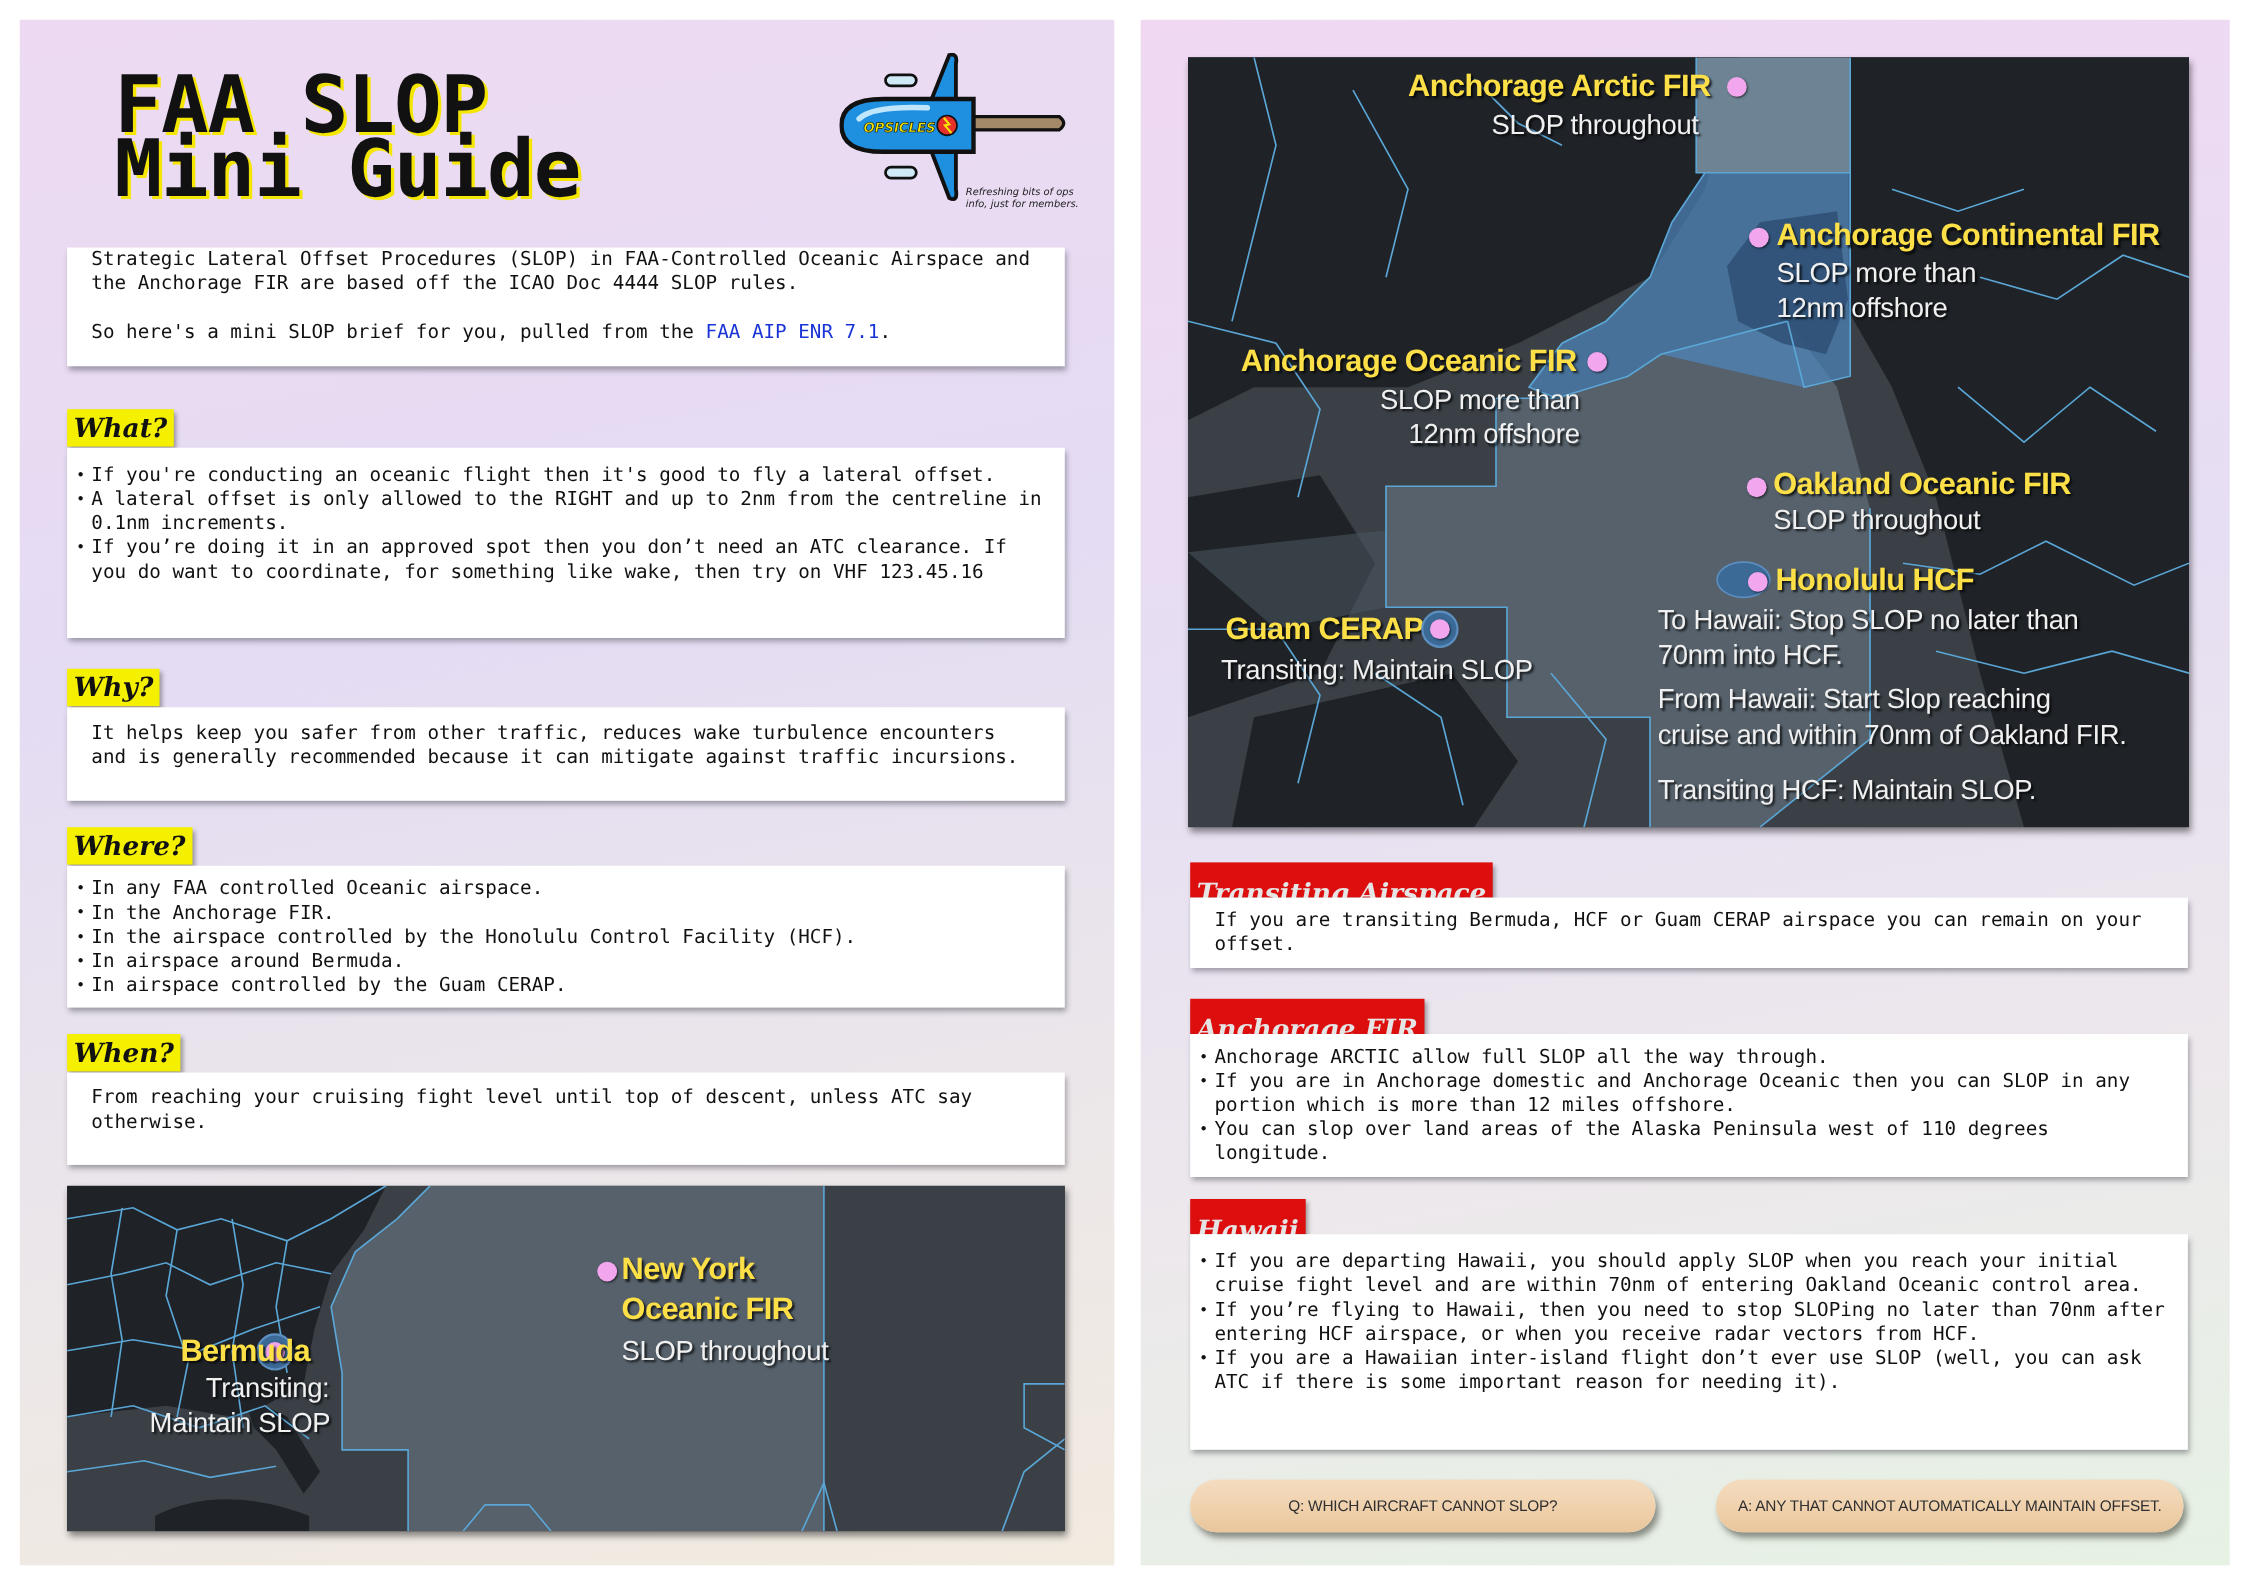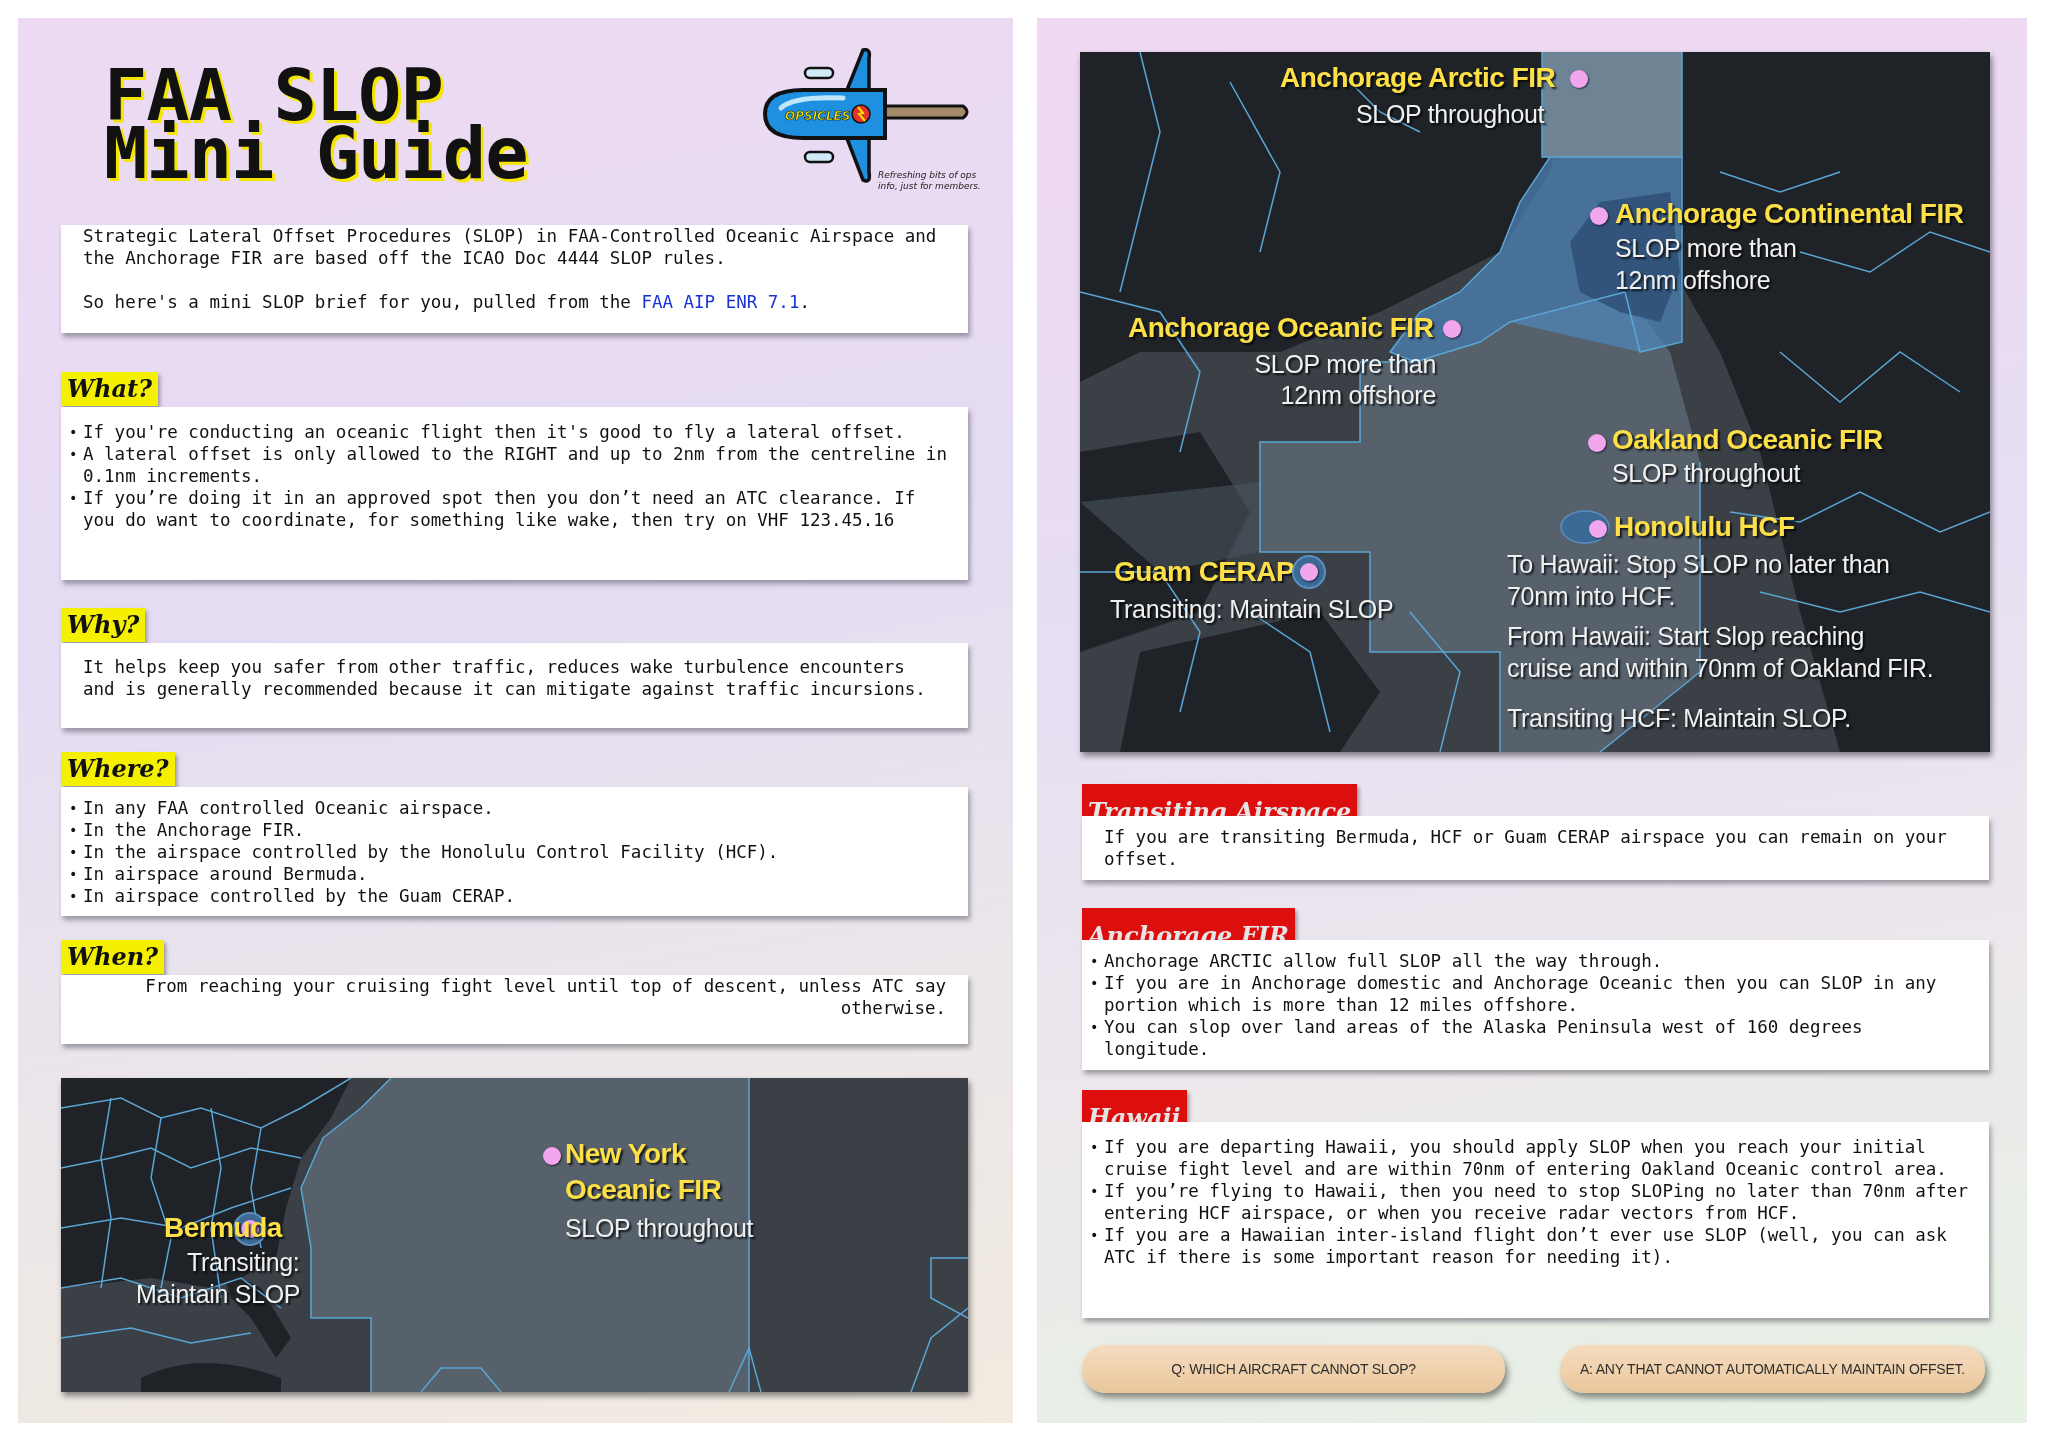--- a/index.html
+++ b/index.html
@@ -109,21 +109,21 @@
     <ul>
       <li>In any FAA controlled Oceanic airspace.</li>
       <li>In the Anchorage FIR.</li>
       <li>In the airspace controlled by the Honolulu Control Facility (HCF).</li>
       <li>In airspace around Bermuda.</li>
       <li>In airspace controlled by the Guam CERAP.</li>
     </ul>
   </div>
 
   <div class="tag-yellow" style="left:43px; top:922px;">When?</div>
-  <div class="card" style="left:43px; top:957px; width:907px; height:69px; text-align:right;">
+  <div class="card" style="left:43px; top:957px; width:907px; height:84px; padding-top:12px;">
     <p>From reaching your cruising fight level until top of descent, unless ATC say otherwise.</p>
   </div>
 
   <div class="map" style="left:43px; top:1060px; width:907px; height:314px;">
     <svg width="907" height="314" viewBox="0 0 907 314">
       <rect x="0" y="0" width="907" height="314" fill="#3a4046"></rect>
 
       <path d="M330 0 L688 0 L688 314 L310 314 L310 240 L250 240 L250 170 L240 110 L262 60 L300 30 Z" fill="#56616b"></path>
 
       <path d="M0 0 L290 0 L270 40 L240 80 L225 130 L215 180 L180 200 L150 210 L90 200 L0 210 Z" fill="#1f2327"></path>
@@ -243,21 +243,21 @@
   <div class="tag-red" style="left:45px; top:766px;">Transiting Airspace</div>
   <div class="card" style="left:45px; top:798px; width:907px; height:64px; padding-top:10px;">
     <p>If you are transiting Bermuda, HCF or Guam CERAP airspace you can remain on your offset.</p>
   </div>
 
   <div class="tag-red" style="left:45px; top:890px;">Anchorage FIR</div>
   <div class="card" style="left:45px; top:922px; width:907px; height:130px; padding-top:10px;">
     <ul>
       <li>Anchorage ARCTIC allow full SLOP all the way through.</li>
       <li>If you are in Anchorage domestic and Anchorage Oceanic then you can SLOP in any portion which is more than 12 miles offshore.</li>
-      <li>You can slop over land areas of the Alaska Peninsula west of 160 degrees longitude.</li>
+      <li>You can slop over land areas of the Alaska Peninsula west of 110 degrees longitude.</li>
     </ul>
   </div>
 
   <div class="tag-red" style="left:45px; top:1072px;">Hawaii</div>
   <div class="card" style="left:45px; top:1104px; width:907px; height:196px; padding-top:14px;">
     <ul>
       <li>If you are departing Hawaii, you should apply SLOP when you reach your initial cruise fight level and are within 70nm of entering Oakland Oceanic control area.</li>
       <li>If you’re flying to Hawaii, then you need to stop SLOPing no later than 70nm after entering HCF airspace, or when you receive radar vectors from HCF.</li>
       <li>If you are a Hawaiian inter-island flight don’t ever use SLOP (well, you can ask ATC if there is some important reason for needing it).</li>
     </ul>

